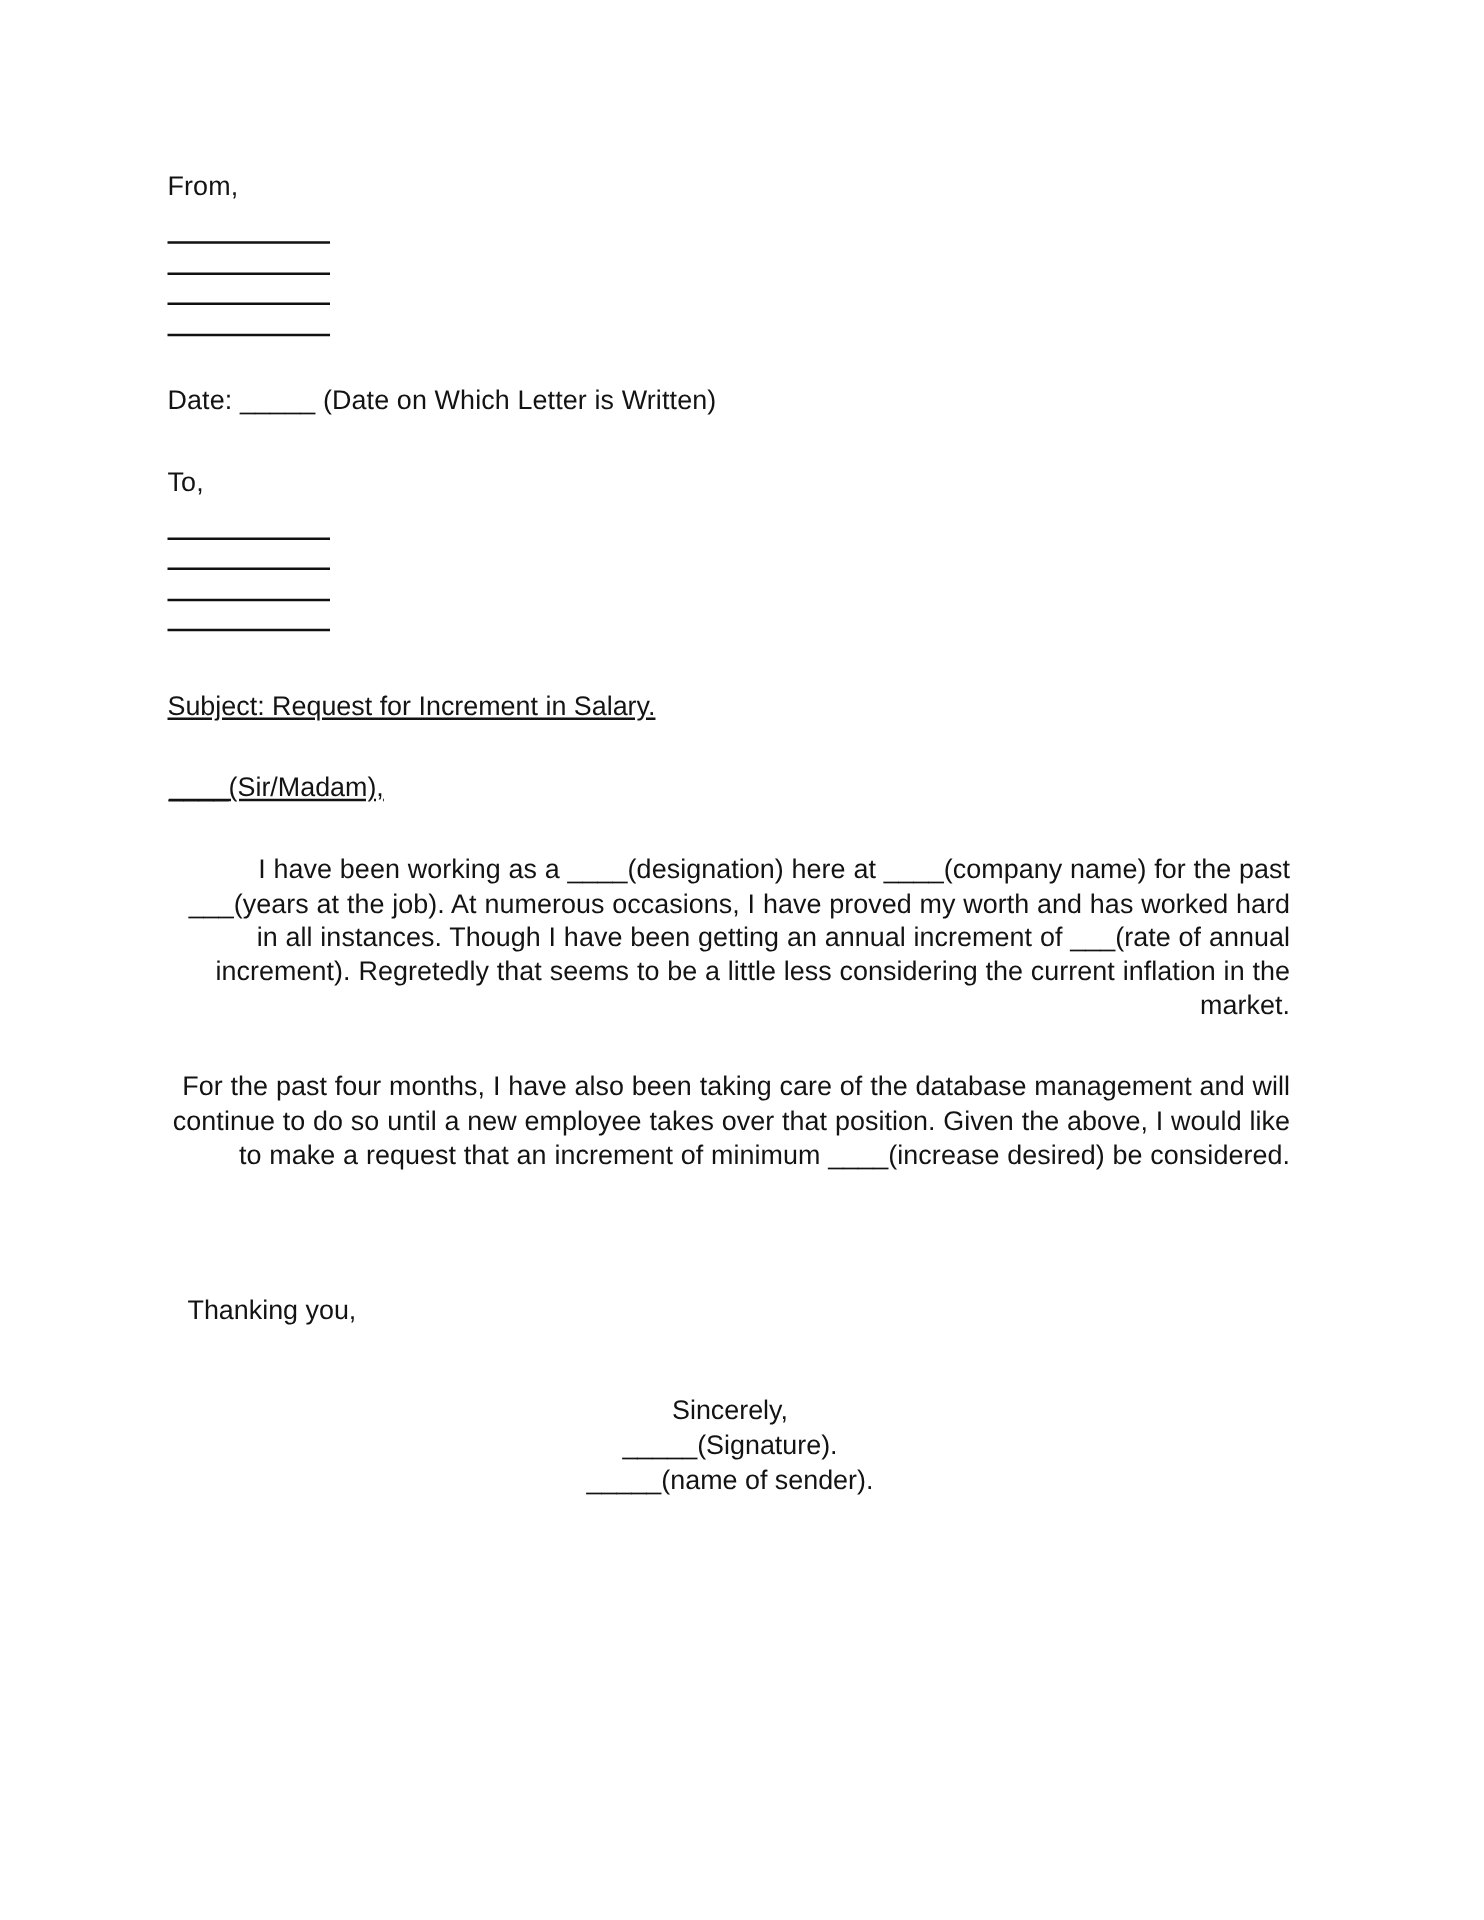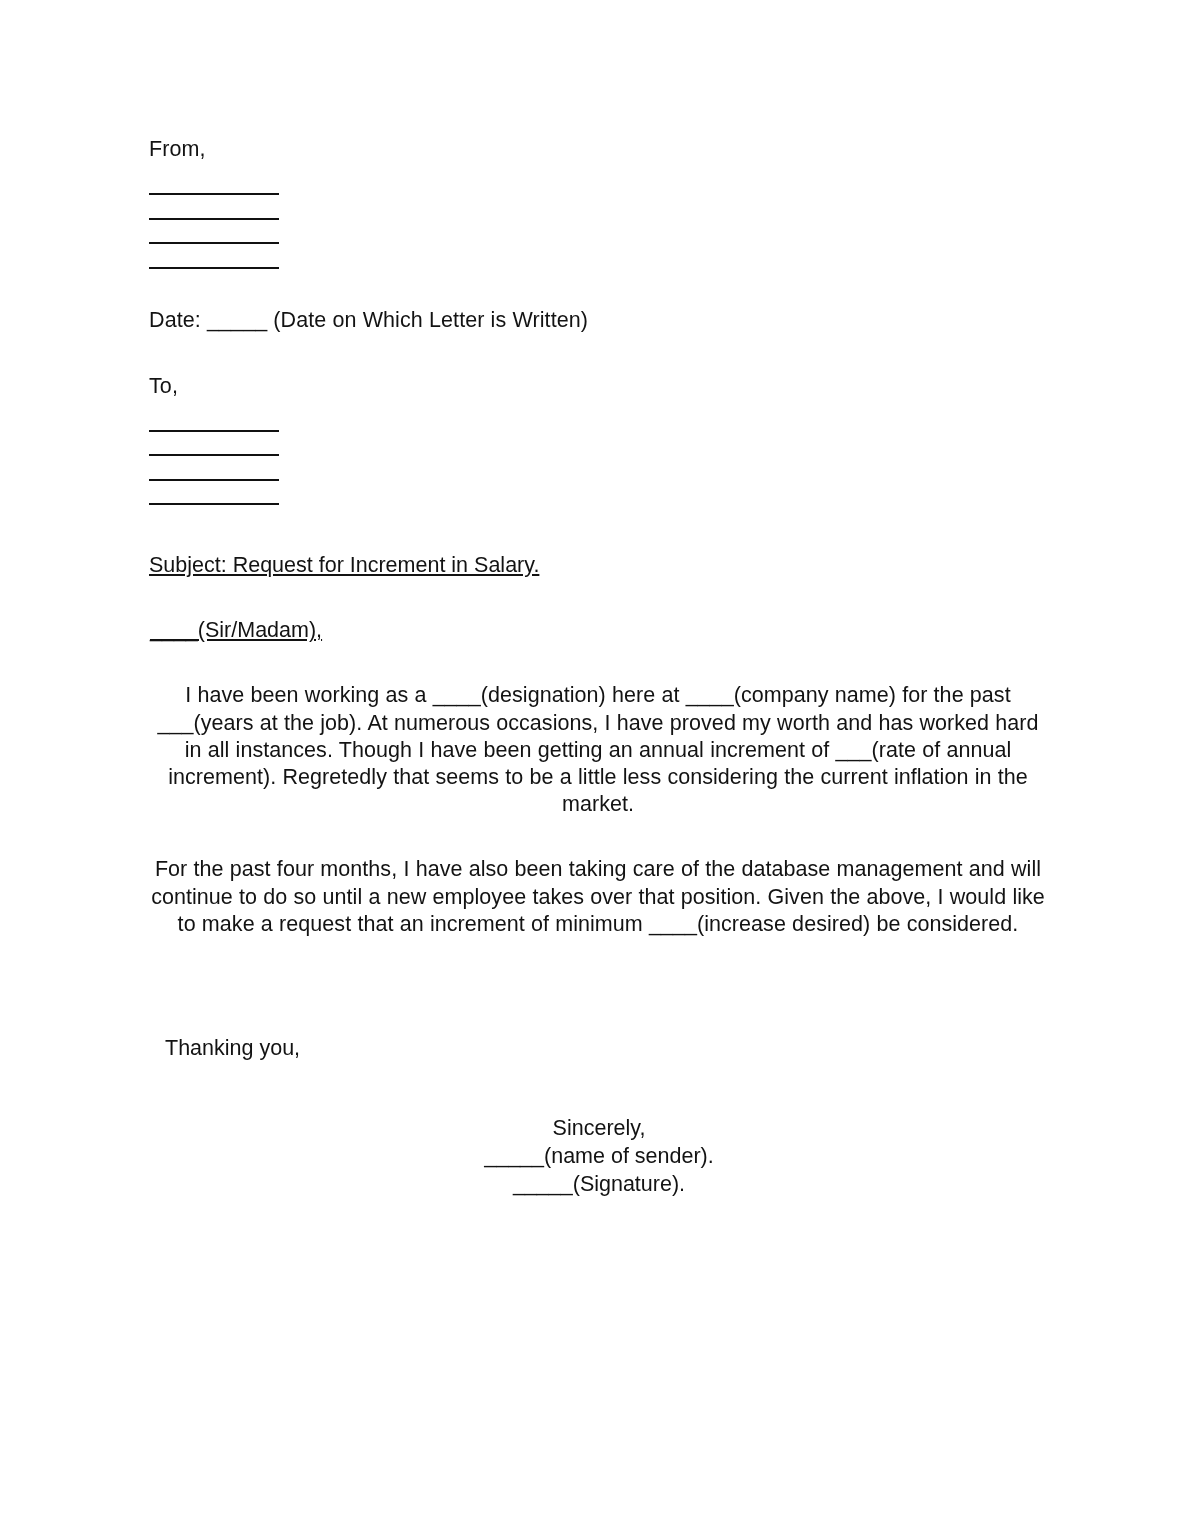--- a/index.html
+++ b/index.html
@@ -22,21 +22,21 @@
     position: absolute;
     top: 0;
     left: 0;
     width: 1187px;
     height: 1536px;
     background: #ffffff;
   }
 
   .letter {
     position: absolute;
-    left: 149px;
+    left: 134px;
     top: 134px;
     width: 900px;
   }
 
   
   .label-line {
     font-size: 21.5px;
     line-height: 30px;
     letter-spacing: 0.1px;
     margin: 0;
@@ -73,21 +73,21 @@
   .gap-thanks { height: 43px; }
   .gap-sincerely { height: 36px; }
 
   
   .para {
     font-size: 21.5px;
     line-height: 27.2px;
     letter-spacing: 0.05px;
     margin: 0;
     width: 898px;
-    text-align: center;
+    text-align: right;
     word-spacing: 0.2px;
   }
 
   .salutation {
     font-size: 21.5px;
     line-height: 27.2px;
     margin: 0;
     padding-left: 1px;
     white-space: pre;
     text-decoration: underline;
@@ -165,17 +165,17 @@
     <div class="gap-para"></div>
 
 
     <div class="gap-thanks"></div>
 
     <p class="closing-line">Thanking you,</p>
 
     <div class="gap-sincerely"></div>
 
     <p class="sign-line">Sincerely,</p>
+    <p class="sign-line">_____(Signature).</p>
     <p class="sign-line">_____(name of sender).</p>
-    <p class="sign-line">_____(Signature).</p>
 
   </div>
 </div>
 
 </body></html>

